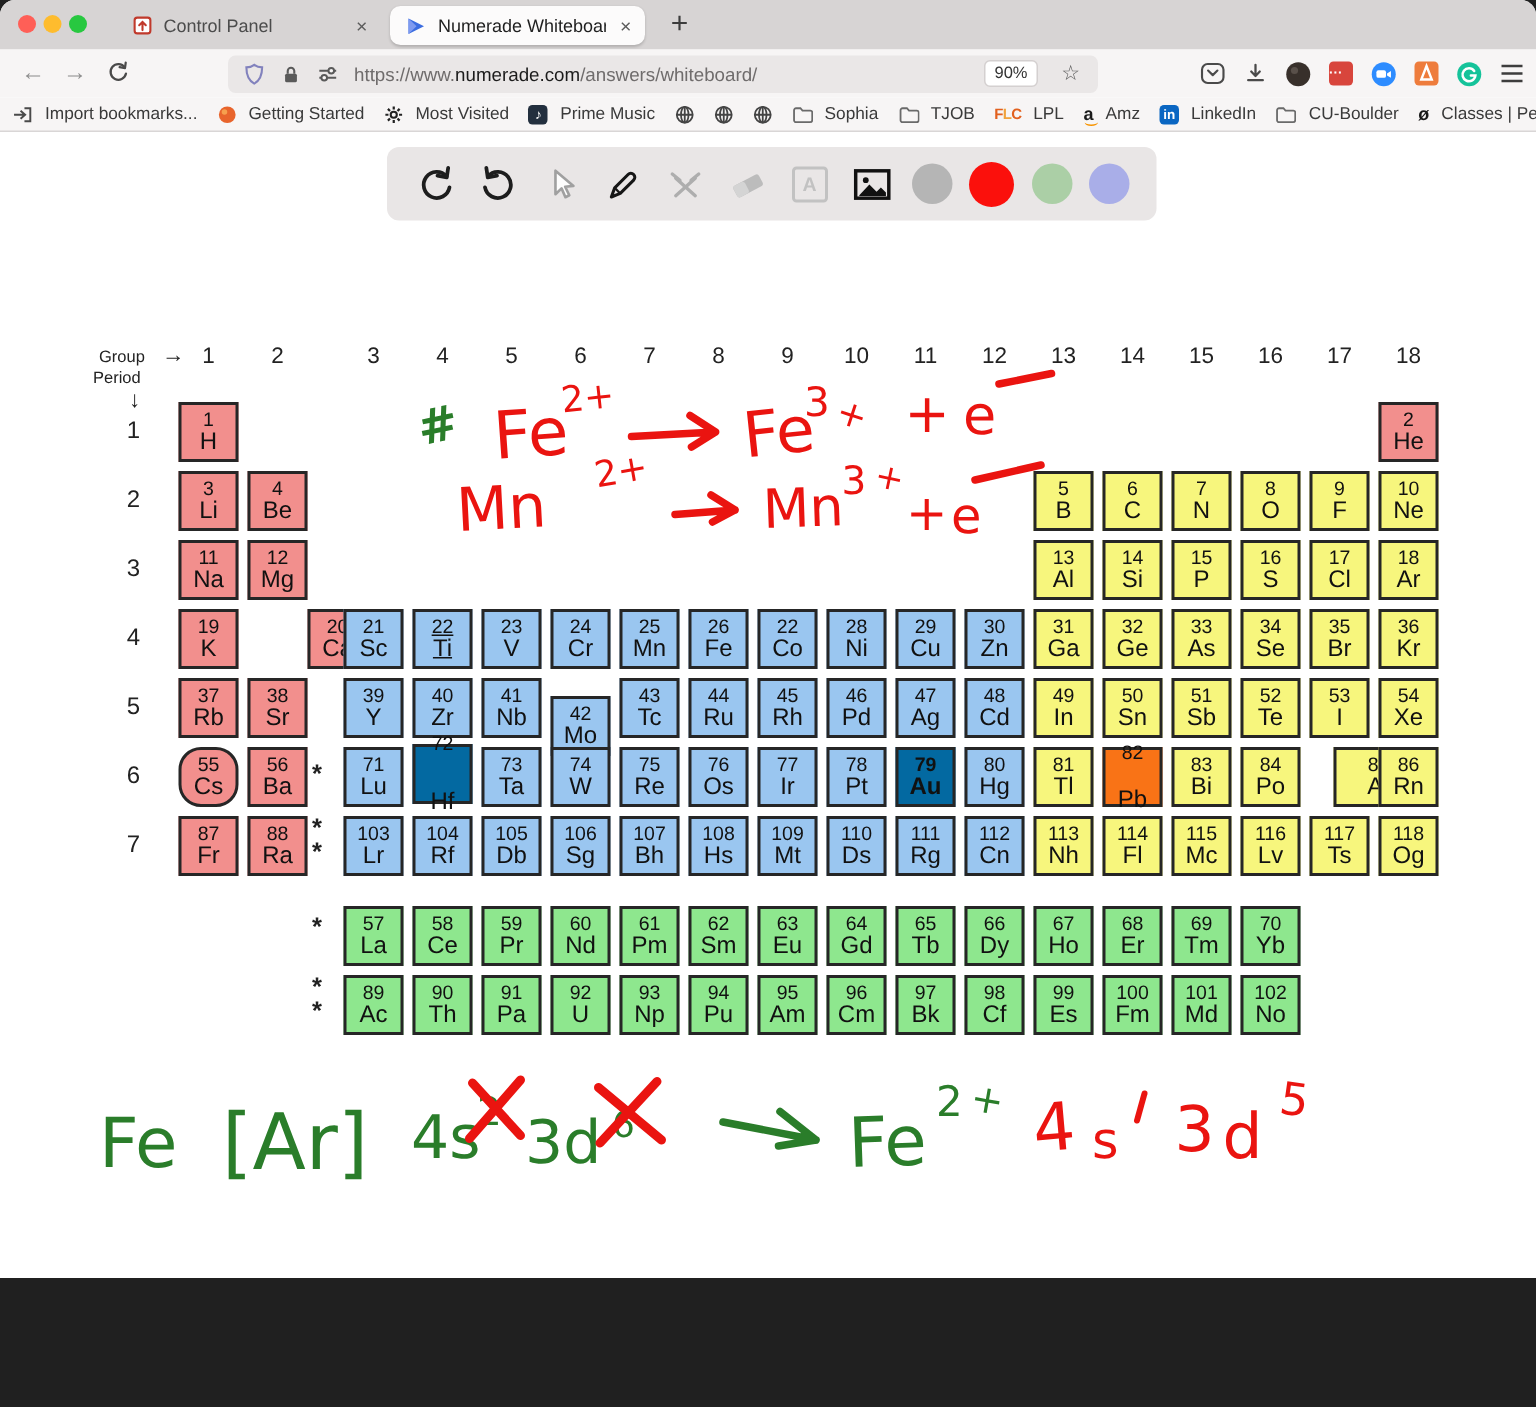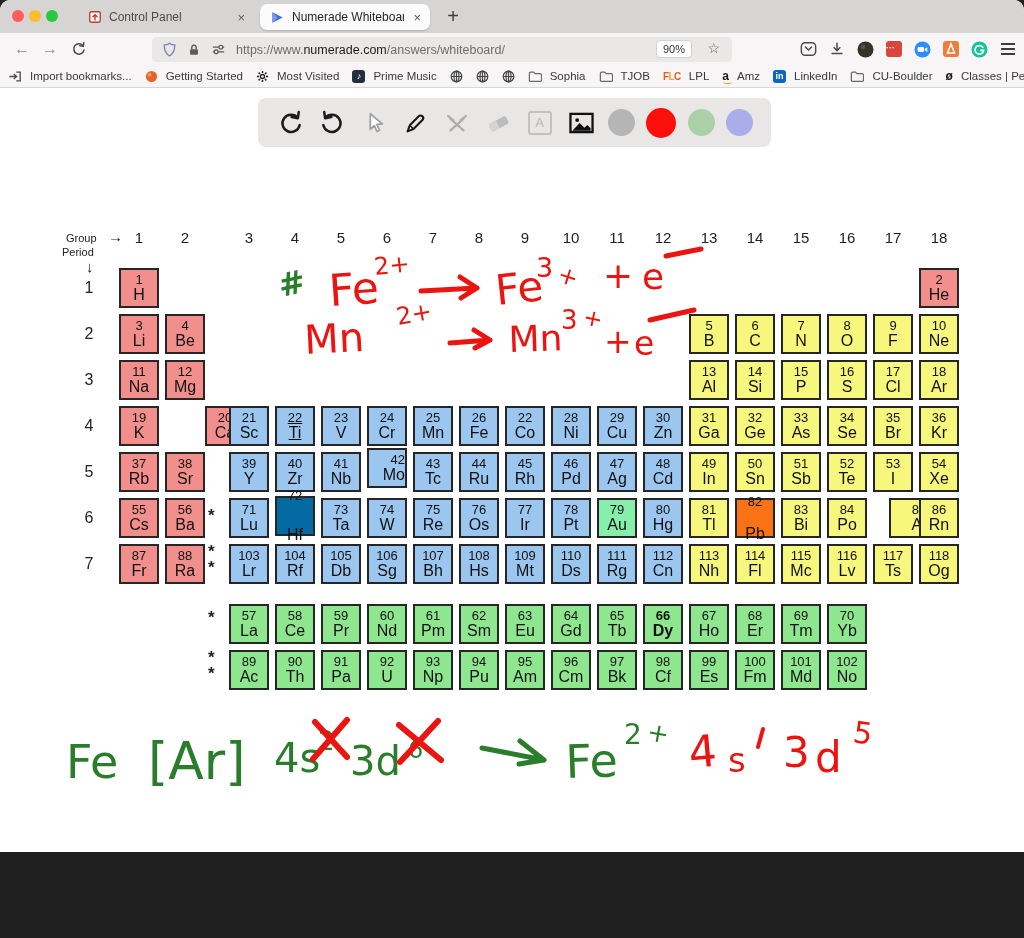--- a/index.html
+++ b/index.html
@@ -536,21 +536,21 @@
         <span class="sym">Y</span>
       </div>
       <div class="cell" style="left: 275px; top: 452px; background: rgb(154, 198, 240);">
         <span class="num">40</span>
         <span class="sym">Zr</span>
       </div>
       <div class="cell" style="left: 321px; top: 452px; background: rgb(154, 198, 240); align-items: center;">
         <span class="num">41</span>
         <span class="sym">Nb</span>
       </div>
-      <div class="cell" style="left: 367px; top: 448px; background: rgb(154, 198, 240); align-items: flex-end;">
+      <div class="cell" style="left: 367px; top: 464px; background: rgb(154, 198, 240);">
         <span class="num">42</span>
         <span class="sym">Mo</span>
       </div>
       <div class="cell" style="left: 413px; top: 452px; background: rgb(154, 198, 240);">
         <span class="num">43</span>
         <span class="sym">Tc</span>
       </div>
       <div class="cell" style="left: 459px; top: 452px; background: rgb(154, 198, 240);">
         <span class="num">44</span>
         <span class="sym">Ru</span>
@@ -588,21 +588,21 @@
         <span class="sym">Te</span>
       </div>
       <div class="cell" style="left: 873px; top: 452px; background: rgb(247, 246, 125);">
         <span class="num">53</span>
         <span class="sym">I</span>
       </div>
       <div class="cell" style="left: 919px; top: 452px; background: rgb(247, 246, 125);">
         <span class="num">54</span>
         <span class="sym">Xe</span>
       </div>
-      <div class="cell" style="left: 119px; top: 498px; background: rgb(242, 143, 141);">
+      <div class="cell" style="left: 119px; top: 498px; background: rgb(242, 143, 141); border-radius: 15px;">
         <span class="num">55</span>
         <span class="sym">Cs</span>
       </div>
       <div class="cell" style="left: 165px; top: 498px; background: rgb(242, 143, 141);">
         <span class="num">56</span>
         <span class="sym">Ba</span>
       </div>
       <div class="cell" style="left: 229px; top: 498px; background: rgb(154, 198, 240);">
         <span class="num">71</span>
         <span class="sym">Lu</span>
@@ -628,21 +628,21 @@
         <span class="sym">Os</span>
       </div>
       <div class="cell" style="left: 505px; top: 498px; background: rgb(154, 198, 240);">
         <span class="num">77</span>
         <span class="sym">Ir</span>
       </div>
       <div class="cell" style="left: 551px; top: 498px; background: rgb(154, 198, 240);">
         <span class="num">78</span>
         <span class="sym">Pt</span>
       </div>
-      <div class="cell" style="left: 597px; top: 498px; background: #86efac;">
+      <div class="cell" style="left: 597px; top: 498px; background: #0369a1; font-weight: bold;">
         <span class="num">79</span>
         <span class="sym">Au</span>
       </div>
       <div class="cell" style="left: 643px; top: 498px; background: rgb(154, 198, 240);">
         <span class="num">80</span>
         <span class="sym">Hg</span>
       </div>
       <div class="cell" style="left: 689px; top: 498px; background: rgb(247, 246, 125);">
         <span class="num">81</span>
         <span class="sym">Tl</span>
@@ -768,21 +768,21 @@
         <span class="sym">Eu</span>
       </div>
       <div class="cell" style="left: 551px; top: 604px; background: rgb(142, 231, 142);">
         <span class="num">64</span>
         <span class="sym">Gd</span>
       </div>
       <div class="cell" style="left: 597px; top: 604px; background: rgb(142, 231, 142);">
         <span class="num">65</span>
         <span class="sym">Tb</span>
       </div>
-      <div class="cell" style="left: 643px; top: 604px; background: rgb(142, 231, 142); font-weight: bold;">
+      <div class="cell" style="left: 643px; top: 604px; background: rgb(142, 231, 142);">
         <span class="num">66</span>
         <span class="sym">Dy</span>
       </div>
       <div class="cell" style="left: 689px; top: 604px; background: rgb(142, 231, 142);">
         <span class="num">67</span>
         <span class="sym">Ho</span>
       </div>
       <div class="cell" style="left: 735px; top: 604px; background: rgb(142, 231, 142);">
         <span class="num">68</span>
         <span class="sym">Er</span>

